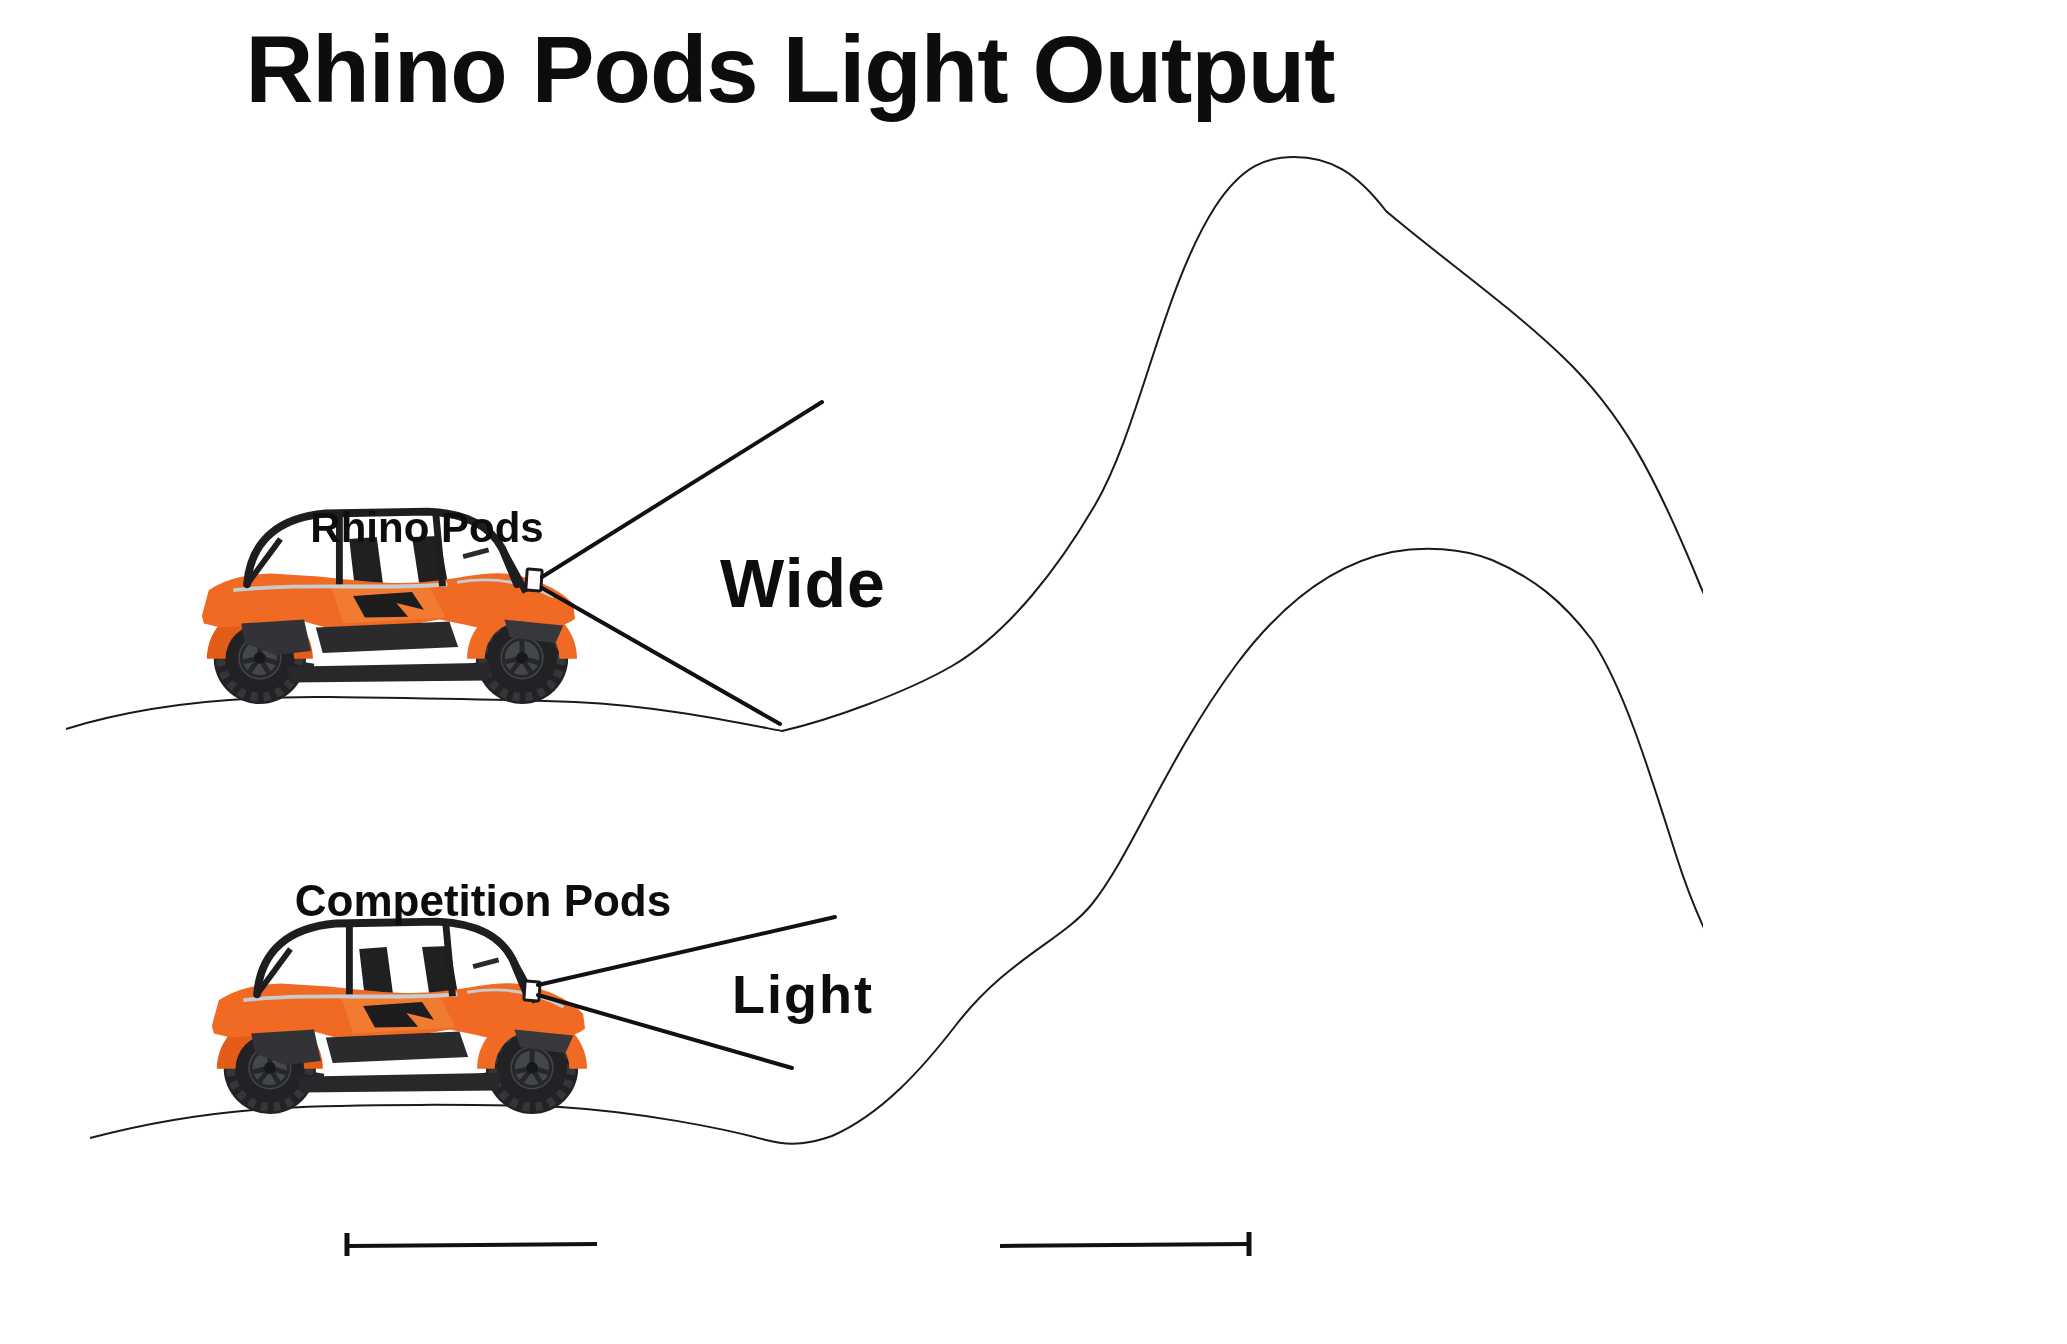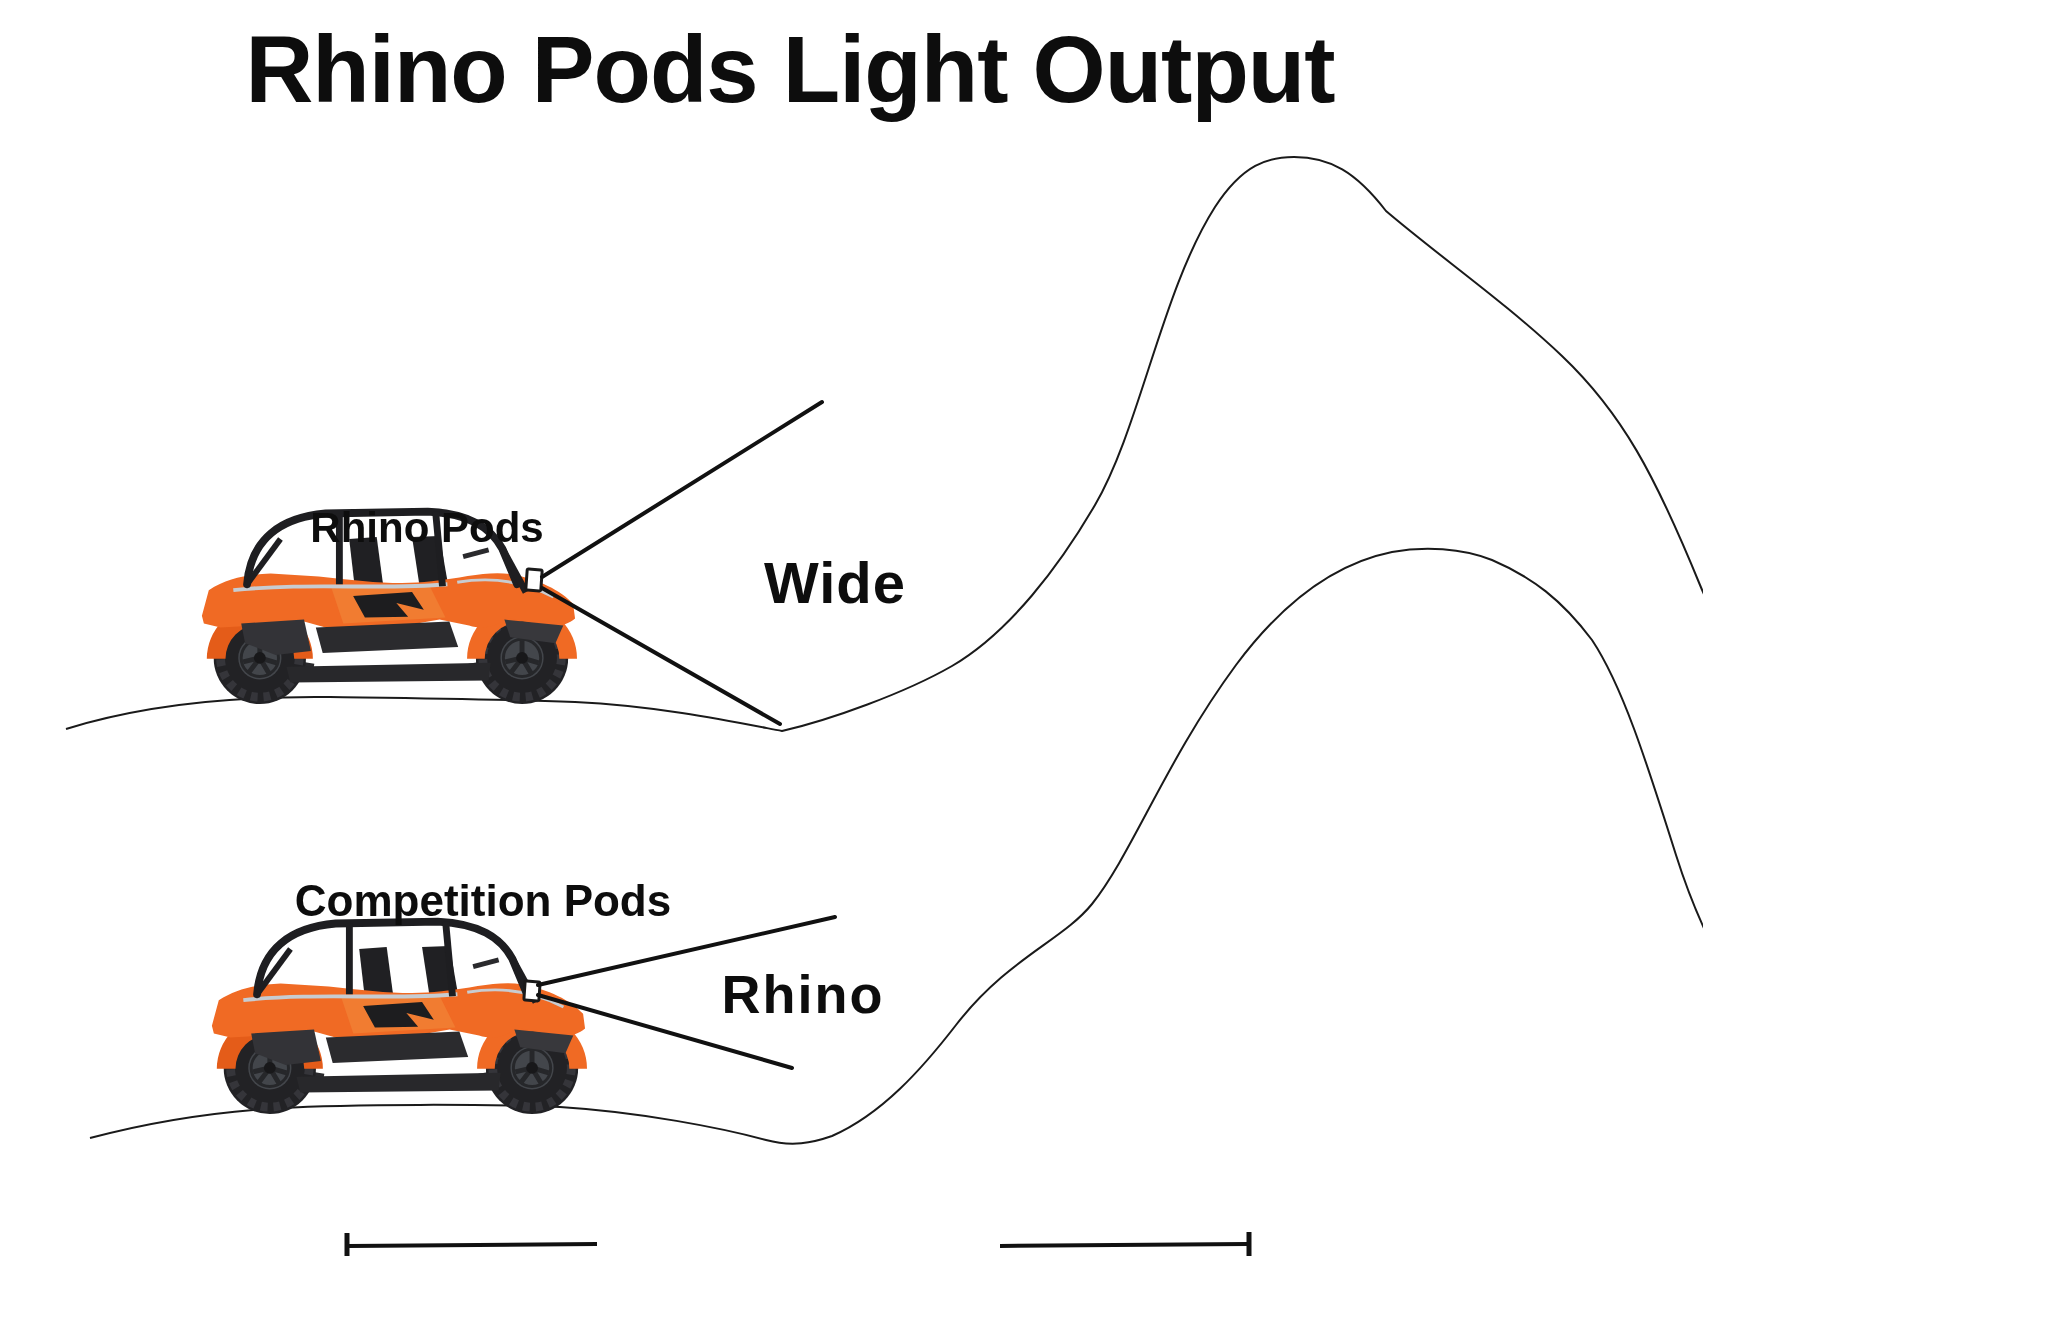--- a/index.html
+++ b/index.html
@@ -7,21 +7,21 @@
     position:relative;width:1703px;height:1344px;background:#ffffff;overflow:hidden;
     font-family:"Liberation Sans", sans-serif;
   }
   .label{
     position:absolute;transform:translate(-50%,-50%);
     font-weight:700;color:#0d0d0d;white-space:nowrap;line-height:1;
   }
   .title{font-size:94px;letter-spacing:-1px;}
   .veh-label{font-size:42px;letter-spacing:0px;}
   .veh-label2{font-size:44px;letter-spacing:0px;}
-  .beam-wide{font-size:58px;letter-spacing:1px;margin-left:32px;}
+  .beam-wide{font-size:68px;letter-spacing:1px;}
   .beam-narrow{font-size:54px;letter-spacing:2px;}
   .dist{font-size:80px;letter-spacing:4px;}
   .layer{position:absolute;left:0;top:0;width:2067px;height:1344px;}
   .car{position:absolute;width:425px;height:218px;}
   .car1{left:175px;top:488px;}
   .car2{left:185px;top:898px;}
   .pod{
     position:absolute;background:#ffffff;border:3px solid #1a1a1a;border-radius:3px;
   }
   .pod1{left:525px;top:568px;width:12px;height:18px;transform:rotate(4deg);}
@@ -153,16 +153,16 @@
   </svg>
 
   <div class="label title" style="left:790px;top:70px;">Rhino Pods Light Output</div>
 
   <div class="label veh-label" style="left:427px;top:488px;margin-top:40px;">Rhino Pods</div>
 
   <div class="label beam-wide" style="left:803px;top:583px;">Wide</div>
 
   <div class="label veh-label2" style="left:446px;top:901px;margin-left:37px;">Competition Pods</div>
 
-  <div class="label beam-narrow" style="left:803px;top:994px;">Rhino</div>
+  <div class="label beam-narrow" style="left:803px;top:994px;">Light</div>
 
 
 </div>
 
 </body></html>

